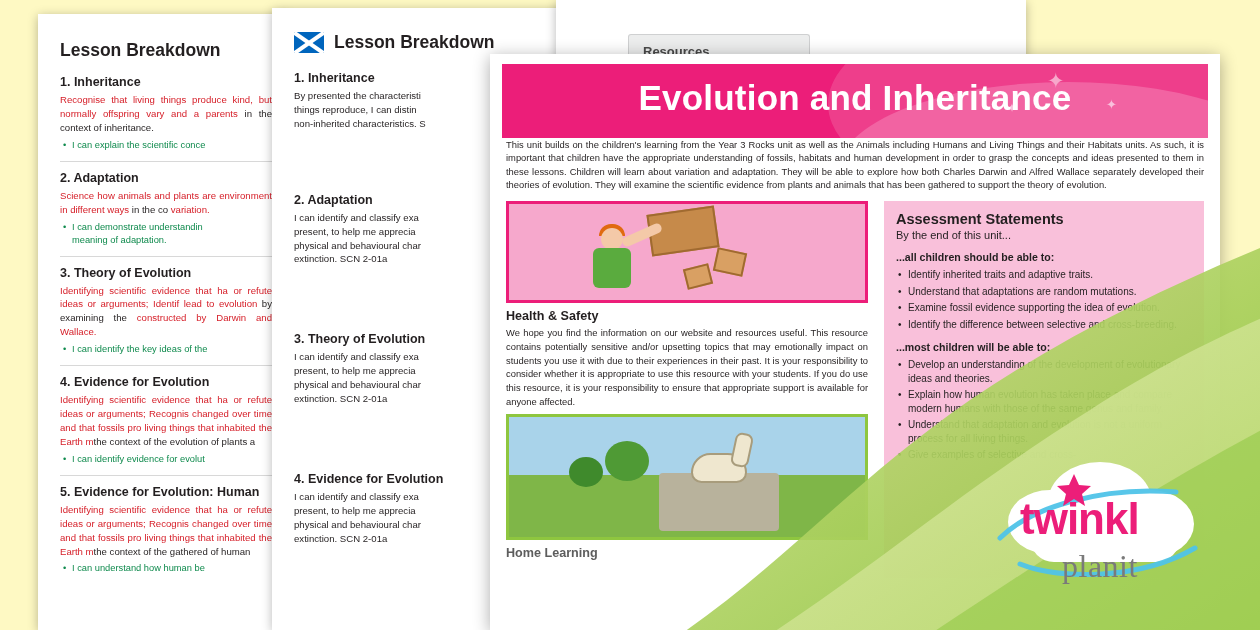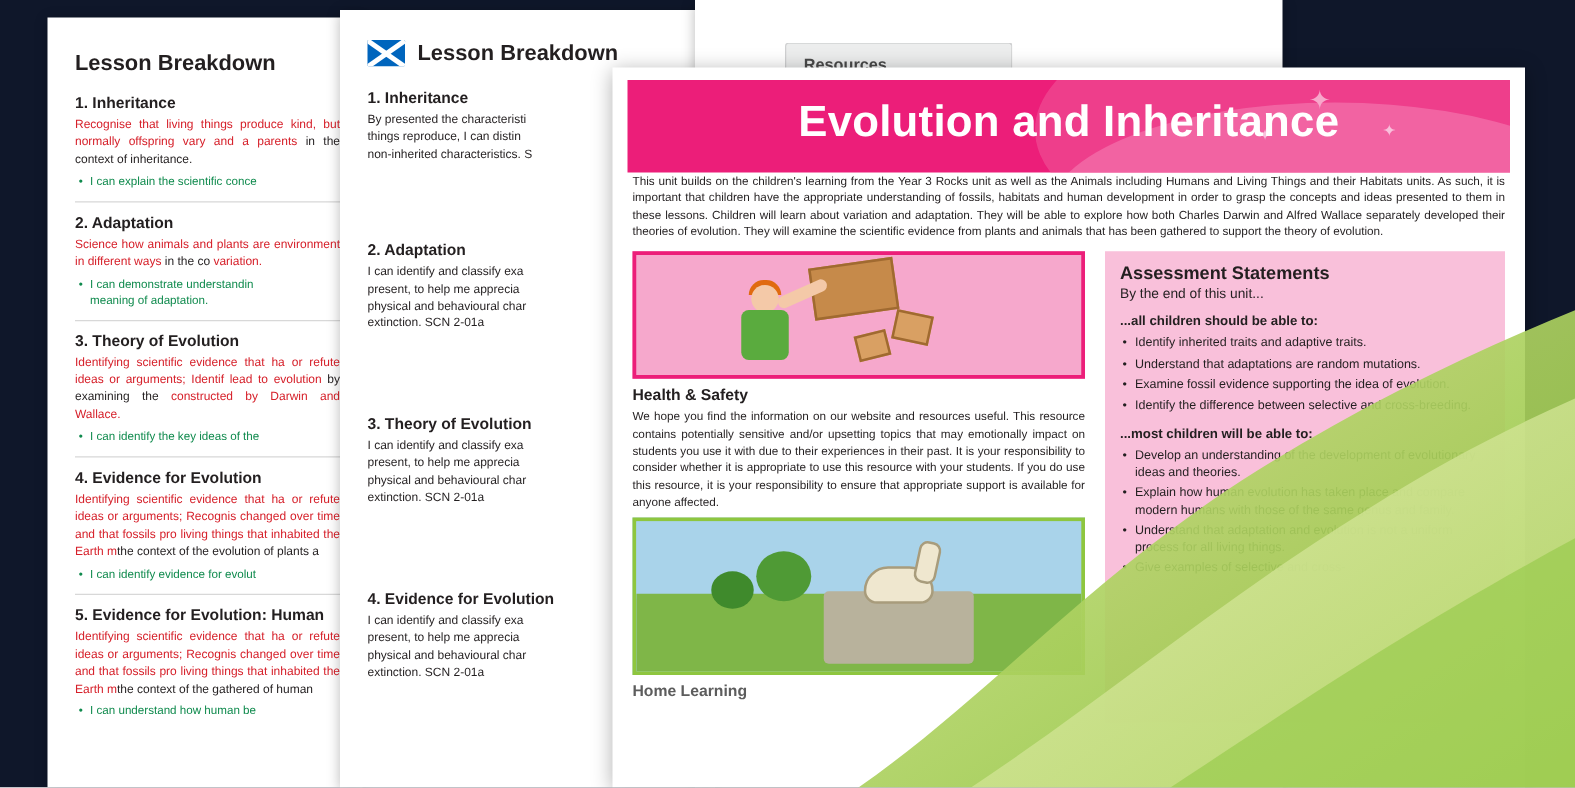--- a/index.html
+++ b/index.html
@@ -6,21 +6,21 @@
     margin: 0;
     padding: 0;
     background: #ffffff;
   }
   #root {
     position: relative;
     width: 1260px;
     height: 630px;
     overflow: hidden;
     font-family: "Liberation Sans", sans-serif;
-    background: #0f172a;
+    background: #fef9c3;
   }
 
   
   .sheet {
     position: absolute;
     background: #ffffff;
     box-shadow: 0 2px 10px rgba(0,0,0,0.28);
     overflow: hidden;
   }
 
@@ -566,14 +566,27 @@
       <linearGradient id="g2" x1="0" y1="0" x2="1" y2="1">
         <stop offset="0%" stop-color="#e4eeb8" stop-opacity="0.75"></stop>
         <stop offset="100%" stop-color="#bcd96c" stop-opacity="0.85"></stop>
       </linearGradient>
     </defs>
     <path d="M640,0 L640,420 L0,420 C120,350 200,250 330,160 C430,92 540,40 640,0 Z" fill="url(#g1)"></path>
     <path d="M640,70 L640,420 L90,420 C220,340 320,250 450,170 C520,125 580,96 640,70 Z" fill="url(#g2)"></path>
     <path d="M640,180 L640,420 L250,420 C360,350 470,270 640,180 Z" fill="#8ec63f" opacity="0.55"></path>
   </svg>
 
+  <div class="twinkl-logo">
+    <svg width="222" height="150" viewBox="0 0 222 150">
+      <ellipse cx="60" cy="70" rx="42" ry="32" fill="#ffffff"></ellipse>
+      <ellipse cx="110" cy="50" rx="52" ry="40" fill="#ffffff"></ellipse>
+      <ellipse cx="160" cy="72" rx="44" ry="34" fill="#ffffff"></ellipse>
+      <rect x="40" y="62" width="150" height="48" rx="24" fill="#ffffff"></rect>
+      <path d="M10,86 C40,56 110,34 186,40" stroke="#4fc3e8" stroke-width="5" fill="none" stroke-linecap="round" opacity="0.95"></path>
+      <path d="M30,112 C70,128 150,128 205,96" stroke="#4fc3e8" stroke-width="5" fill="none" stroke-linecap="round" opacity="0.95"></path>
+      <polygon points="84,22 89,33 101,34 92,42 95,54 84,47 73,54 76,42 67,34 79,33" fill="#ec1e79"></polygon>
+    </svg>
+    <div class="twinkl-word">twinkl</div>
+    <div class="planit-word">planit</div>
+  </div>
 
 </div>
 
 </body></html>

